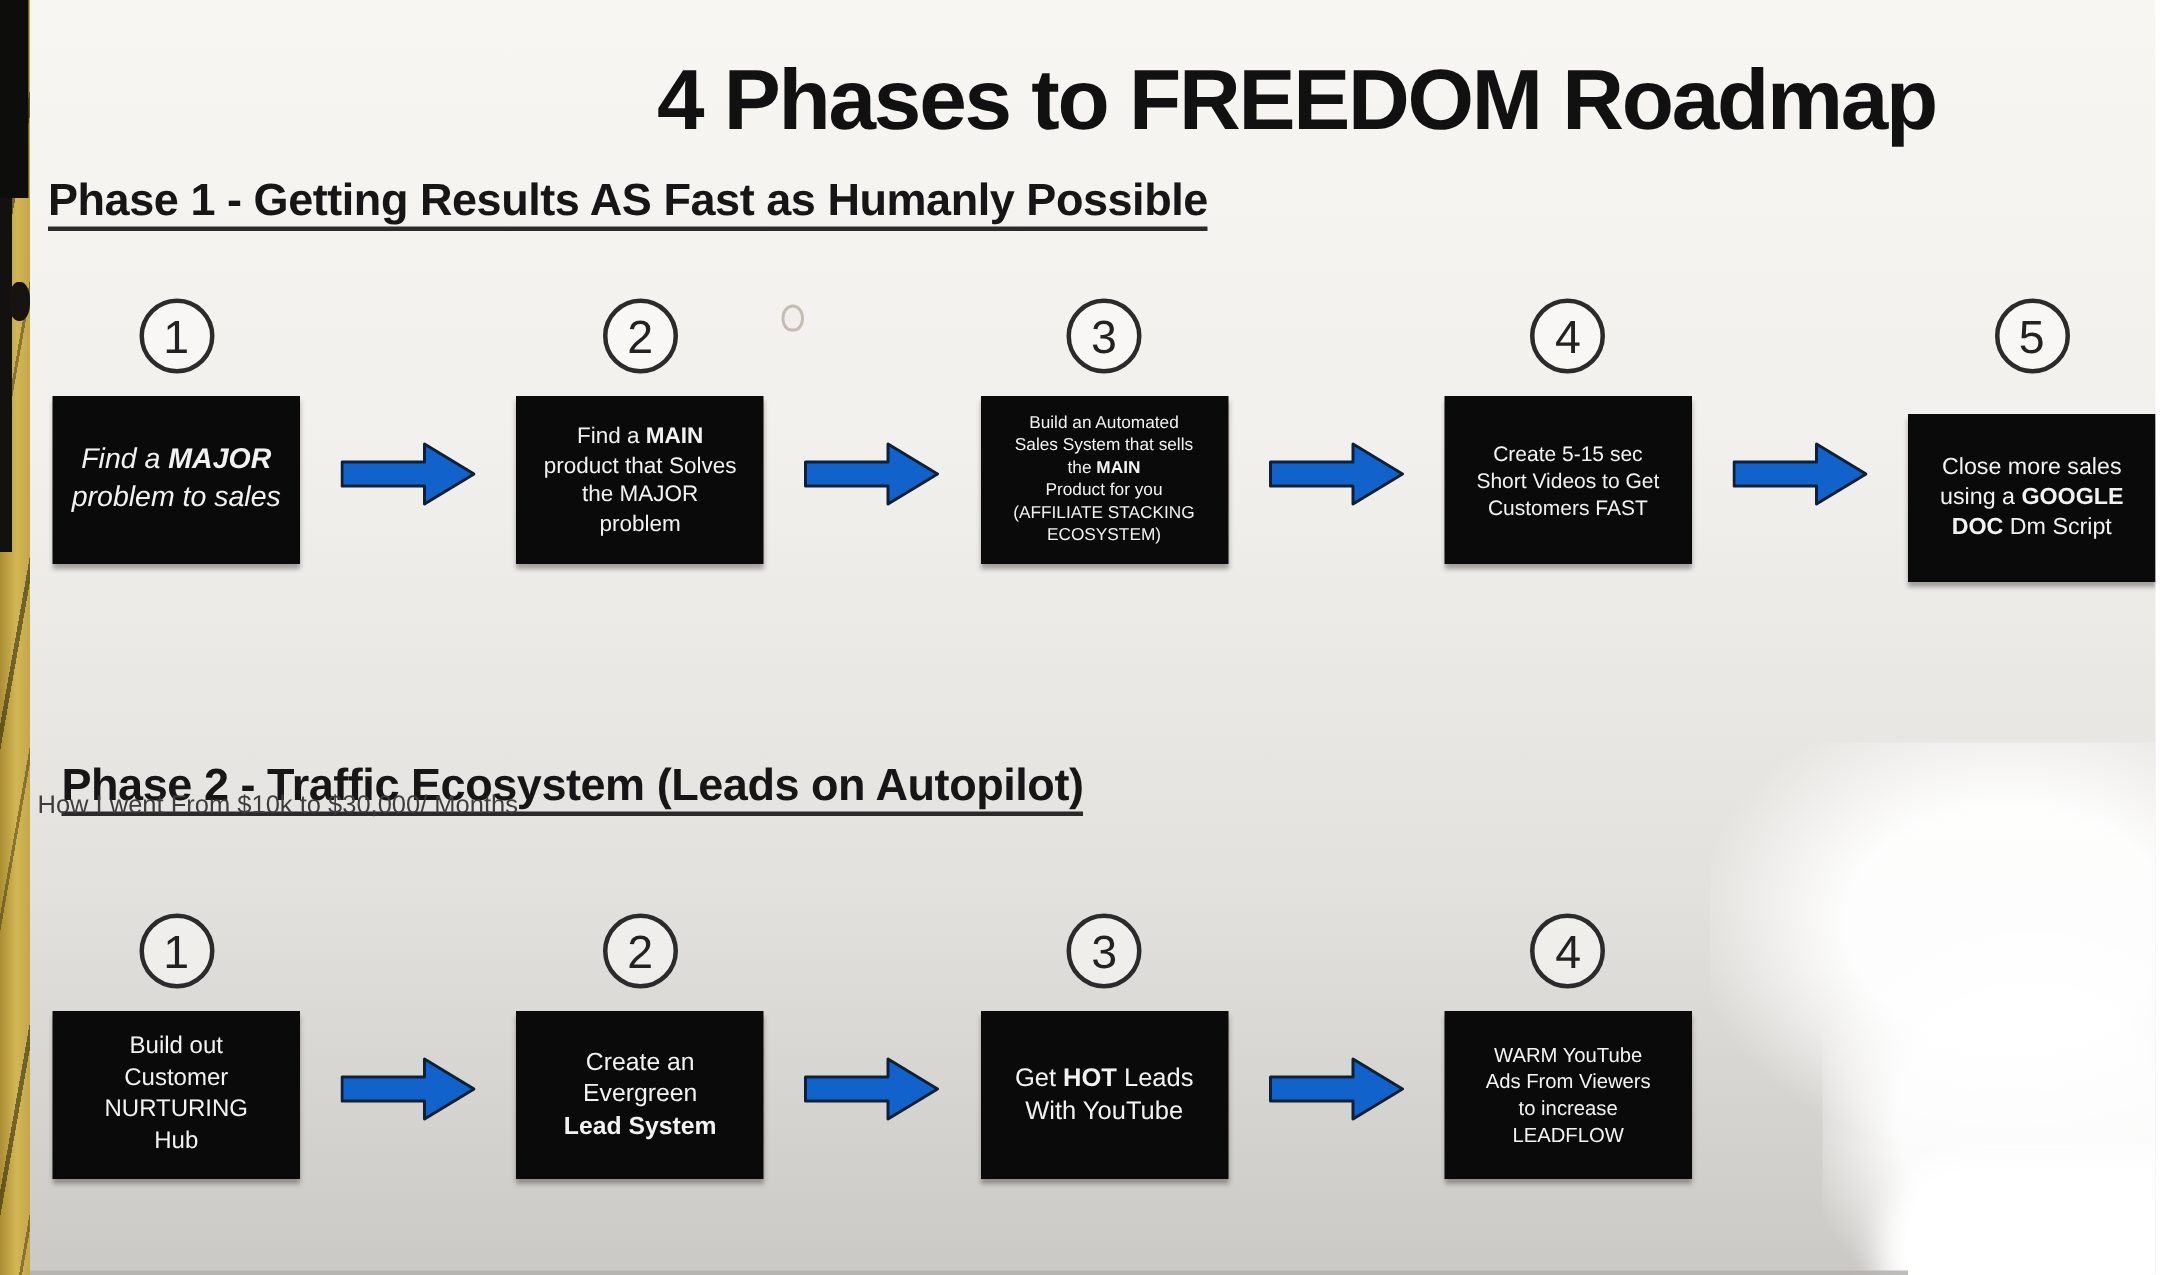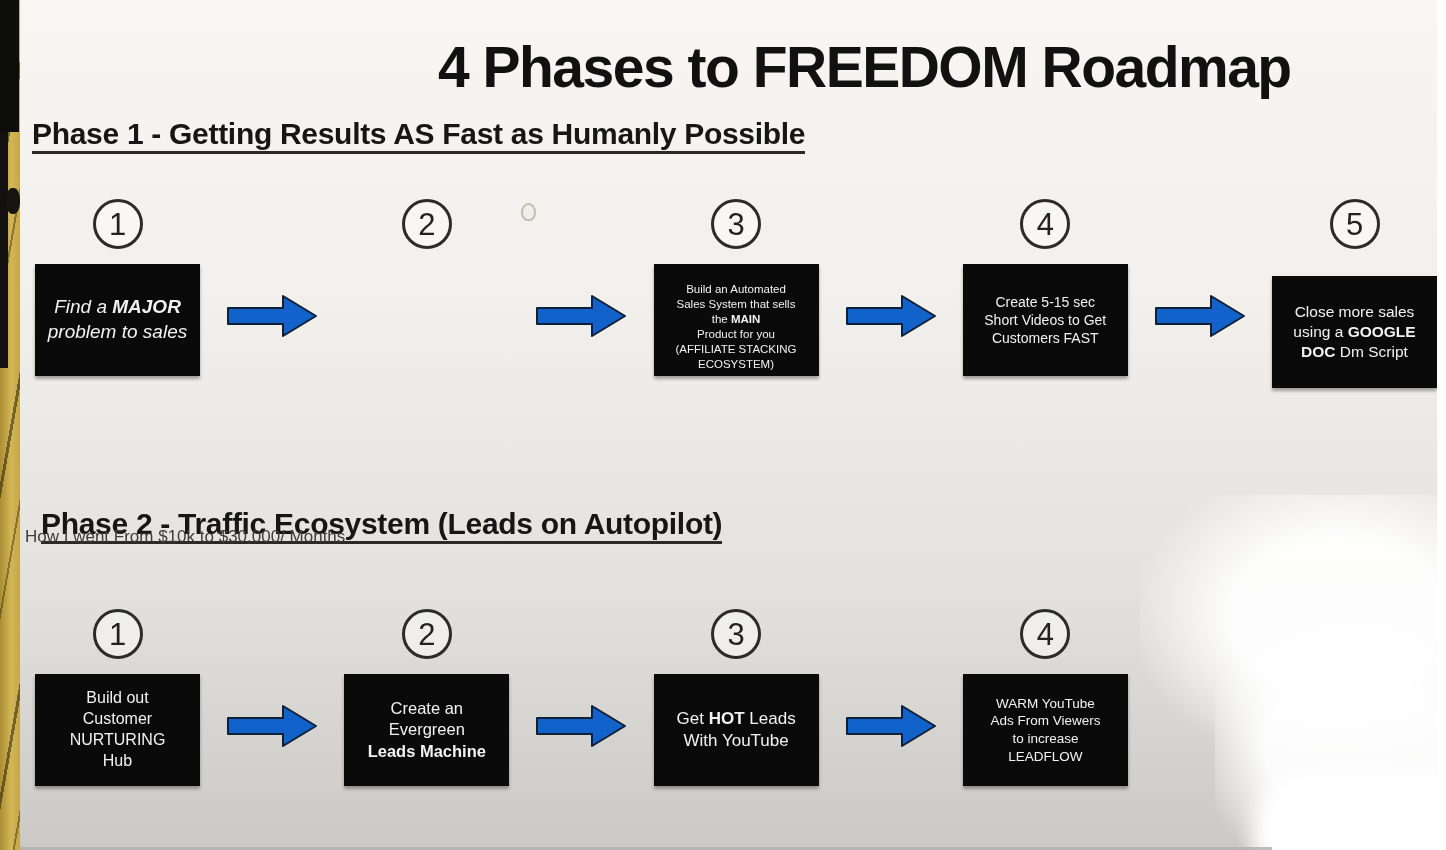--- a/index.html
+++ b/index.html
@@ -83,27 +83,33 @@
         <div class="black-box" style="font-size: 19px; font-style: italic;">
           <div class="line"><span>Find a </span><span class="b">MAJOR</span></div>
           <div class="line"><span>problem to sales</span></div>
         </div>
       </div>
       <div class="arrow"><svg viewBox="0 0 90 46" width="90" height="46">
           <polygon points="1,15 56,15 56,3 89,23 56,43 56,31 1,31" fill="#1262cc" stroke="#0e2036" stroke-width="2" stroke-linejoin="round"></polygon>
         </svg></div>
       <div class="step">
         <div class="circle">2</div>
+        <div class="black-box" style="font-size: 15px;">
+          <div class="line"><span>Find a </span><span class="b">MAIN</span></div>
+          <div class="line"><span>product that Solves</span></div>
+          <div class="line"><span>the MAJOR</span></div>
+          <div class="line"><span>problem</span></div>
+        </div>
       </div>
       <div class="arrow"><svg viewBox="0 0 90 46" width="90" height="46">
           <polygon points="1,15 56,15 56,3 89,23 56,43 56,31 1,31" fill="#1262cc" stroke="#0e2036" stroke-width="2" stroke-linejoin="round"></polygon>
         </svg></div>
       <div class="step">
         <div class="circle">3</div>
-        <div class="black-box" style="font-size: 11.5px; justify-content: flex-end;">
+        <div class="black-box" style="font-size: 11.5px;">
           <div class="line"><span>Build an Automated</span></div>
           <div class="line"><span>Sales System that sells</span></div>
           <div class="line"><span>the </span><span class="b">MAIN</span></div>
           <div class="line"><span>Product for you</span></div>
           <div class="line"><span>(AFFILIATE STACKING</span></div>
           <div class="line"><span>ECOSYSTEM)</span></div>
         </div>
       </div>
       <div class="arrow"><svg viewBox="0 0 90 46" width="90" height="46">
           <polygon points="1,15 56,15 56,3 89,23 56,43 56,31 1,31" fill="#1262cc" stroke="#0e2036" stroke-width="2" stroke-linejoin="round"></polygon>
@@ -143,21 +149,21 @@
         </div>
       </div>
       <div class="arrow"><svg viewBox="0 0 90 46" width="90" height="46">
           <polygon points="1,15 56,15 56,3 89,23 56,43 56,31 1,31" fill="#1262cc" stroke="#0e2036" stroke-width="2" stroke-linejoin="round"></polygon>
         </svg></div>
       <div class="step">
         <div class="circle">2</div>
         <div class="black-box" style="font-size: 16.5px;">
           <div class="line"><span>Create an</span></div>
           <div class="line"><span>Evergreen</span></div>
-          <div class="line"><span class="b">Leads Machine</span></div>
+          <div class="line"><span class="b">Lead System</span></div>
         </div>
       </div>
       <div class="arrow"><svg viewBox="0 0 90 46" width="90" height="46">
           <polygon points="1,15 56,15 56,3 89,23 56,43 56,31 1,31" fill="#1262cc" stroke="#0e2036" stroke-width="2" stroke-linejoin="round"></polygon>
         </svg></div>
       <div class="step">
         <div class="circle">3</div>
         <div class="black-box" style="font-size: 17px;">
           <div class="line"><span>Get </span><span class="b">HOT</span><span> Leads</span></div>
           <div class="line"><span>With YouTube</span></div>

